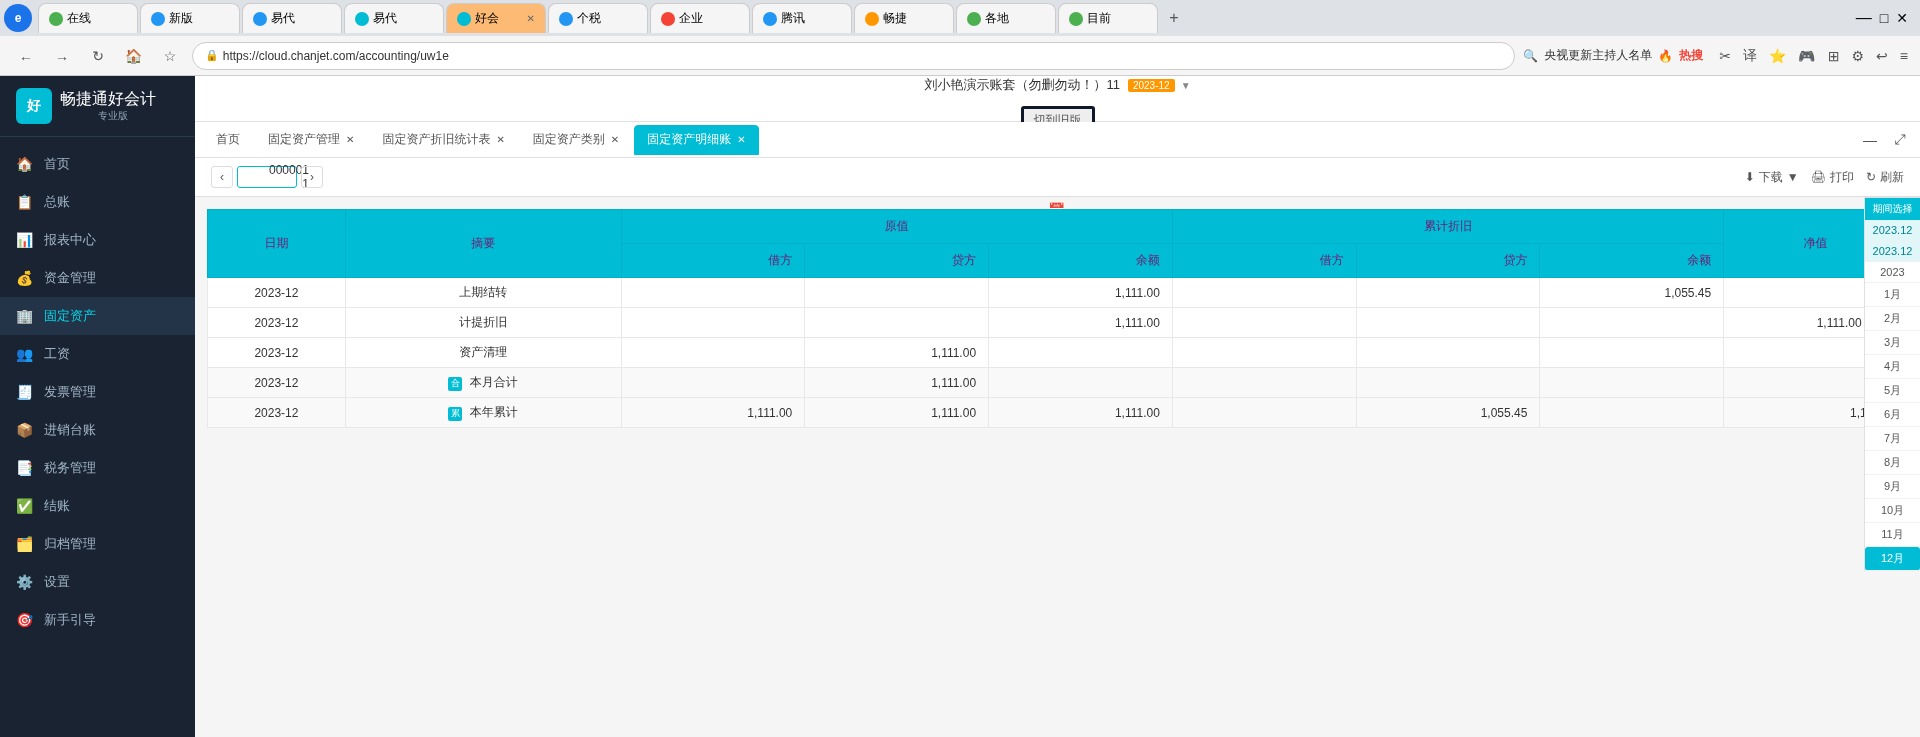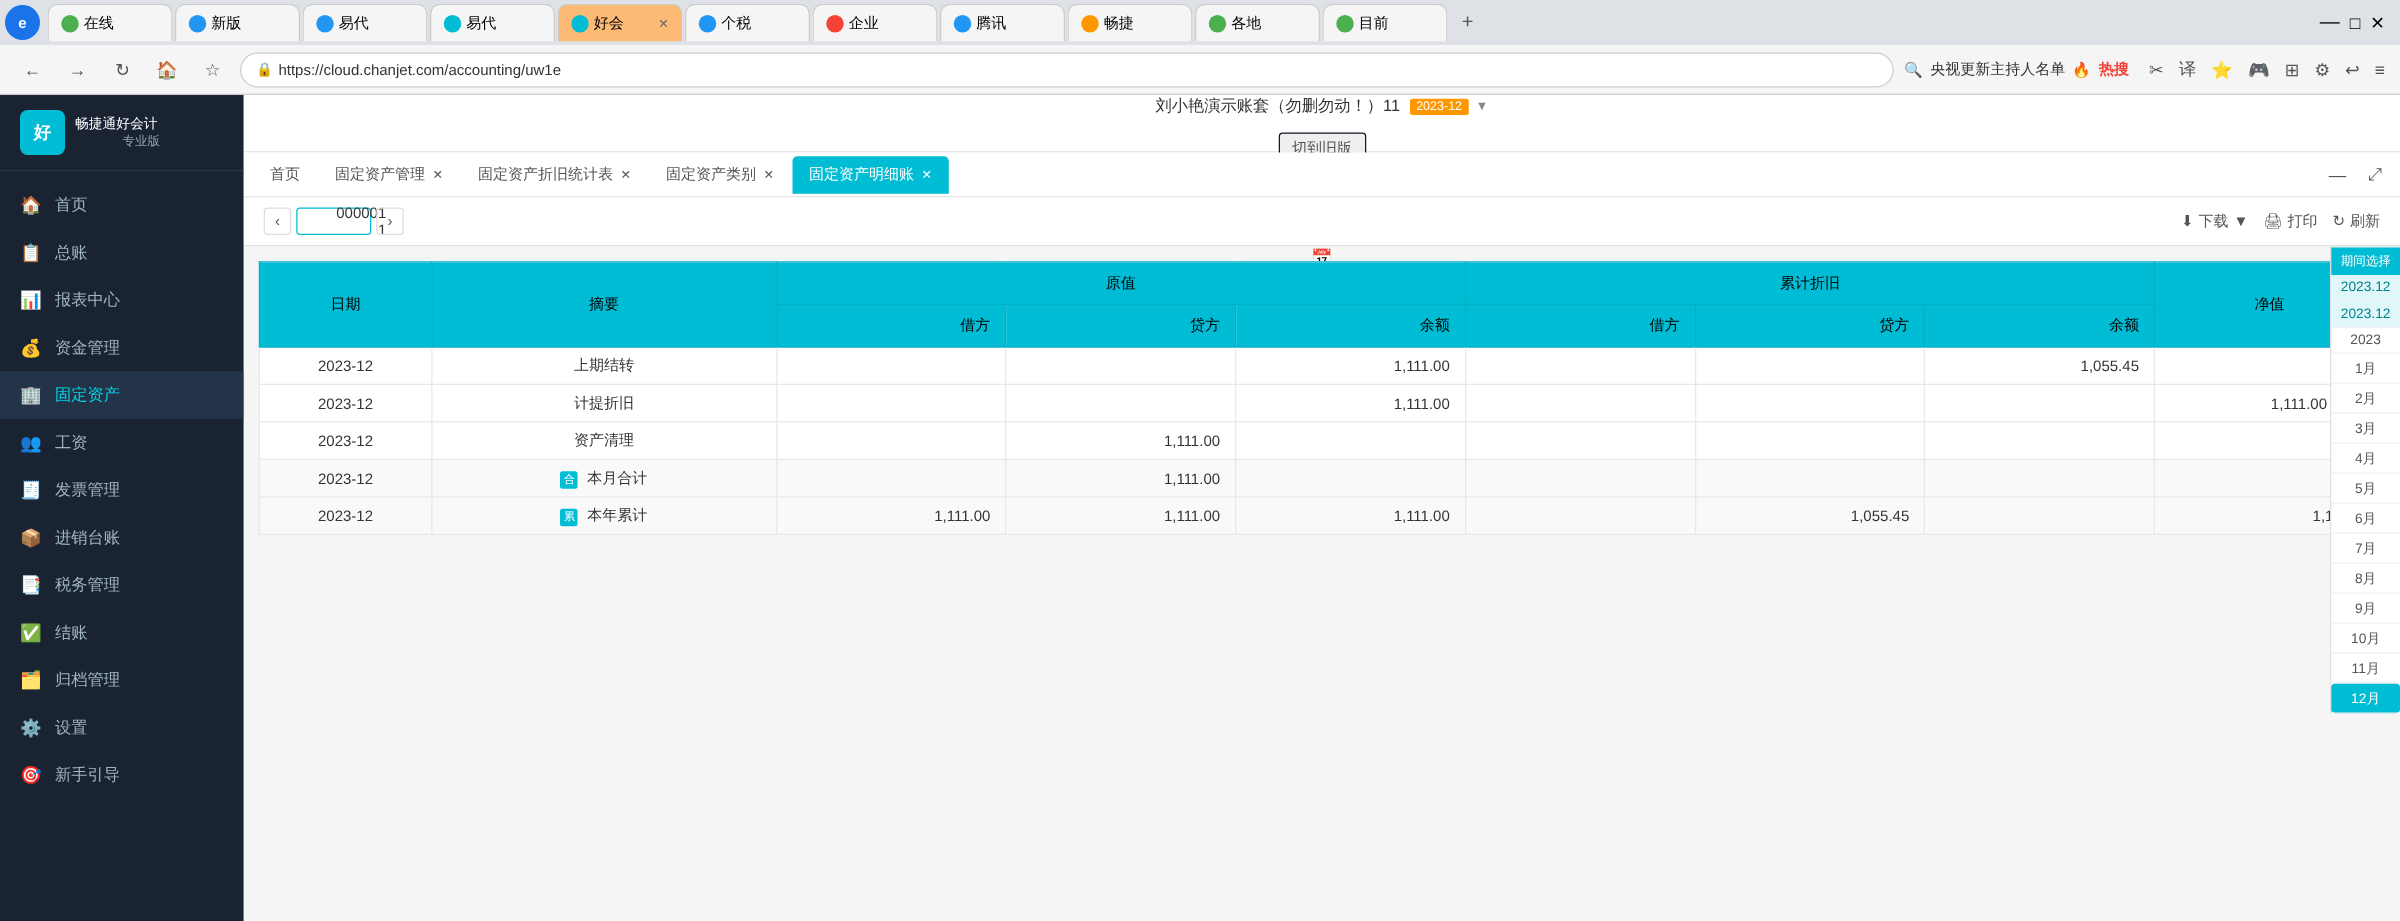--- a/index.html
+++ b/index.html
@@ -28,33 +28,33 @@
     .toolbar-icons { display: flex; align-items: center; gap: 12px; margin-left: 8px; }
     .toolbar-icon { font-size: 14px; color: #555; cursor: pointer; }
 
     
     .app-container { display: flex; width: 1920px; height: 661px; }
 
     
     .sidebar { width: 195px; background: #1a2332; display: flex; flex-direction: column; color: #fff; flex-shrink: 0; }
     .sidebar-logo { display: flex; align-items: center; padding: 12px 16px; gap: 8px; border-bottom: 1px solid #2a3a4a; }
     .logo-icon { width: 36px; height: 36px; background: #00bcd4; border-radius: 6px; display: flex; align-items: center; justify-content: center; font-size: 14px; font-weight: bold; color: #fff; }
-    .logo-text { font-size: 11px; color: #fff; line-height: 1.3; }
+    .logo-text { font-size: 16px; color: #fff; line-height: 1.3; }
     .logo-sub { font-size: 10px; color: #8fa0b0; margin-left: 38px; }
 
     .sidebar-menu { flex: 1; padding: 8px 0; }
     .menu-item { display: flex; align-items: center; padding: 10px 16px; gap: 10px; cursor: pointer; color: #a0b4c4; font-size: 13px; }
     .menu-item.active { background: #243448; color: #00d4e8; }
     .menu-item .menu-icon { width: 18px; height: 18px; display: flex; align-items: center; justify-content: center; font-size: 14px; }
 
     
     .topbar { height: 46px; background: #fff; border-bottom: 1px solid #e0e0e0; display: flex; align-items: center; padding: 0 16px; gap: 12px; flex-direction: column; }
     .account-selector { display: flex; align-items: center; gap: 4px; font-size: 13px; color: #333; cursor: pointer; }
     .period-badge { background: #ff9800; color: #fff; font-size: 11px; padding: 1px 6px; border-radius: 3px; }
-    .switch-btn { background: #eee; border: 1px solid #0f172a; padding: 3px 10px; border-radius: 3px; font-size: 12px; cursor: pointer; color: #555; }
+    .switch-btn { background: #eee; border: 3px solid #0f172a; padding: 3px 10px; border-radius: 3px; font-size: 12px; cursor: pointer; color: #555; }
     .topbar-right { margin-left: auto; display: flex; align-items: center; gap: 16px; }
     .topbar-action { display: flex; align-items: center; gap: 4px; font-size: 12px; color: #555; cursor: pointer; }
 
     
     .content-area { flex: 1; background: #f5f5f5; display: flex; flex-direction: column; overflow: hidden; }
 
     
     .page-tabs { display: flex; align-items: center; background: #fff; border-bottom: 1px solid #e0e0e0; padding: 0 8px; height: 36px; gap: 2px; }
     .page-tab { display: flex; align-items: center; padding: 0 12px; height: 30px; font-size: 12px; color: #555; cursor: pointer; border-radius: 4px 4px 0 0; gap: 6px; border: 1px solid transparent; }
     .page-tab.active { background: #00bcd4; color: #fff; border-color: #00bcd4; }
@@ -66,21 +66,21 @@
     .page-toolbar { display: flex; align-items: center; padding: 8px 16px; background: #fff; border-bottom: 1px solid #e0e0e0; gap: 8px; }
     .nav-pager { display: flex; align-items: center; gap: 4px; }
     .pager-btn { width: 22px; height: 22px; display: flex; align-items: center; justify-content: center; cursor: pointer; color: #555; font-size: 12px; border: 1px solid #ddd; border-radius: 3px; }
     .pager-input { width: 60px; height: 22px; border: 1px solid #00bcd4; border-radius: 3px; text-align: right; font-size: 12px; color: #333; display: flex; align-items: center; justify-content: center; background: #fff; padding-left: 44px; }
     .toolbar-right { margin-left: auto; display: flex; align-items: center; gap: 12px; }
     .action-btn { display: flex; align-items: center; gap: 4px; font-size: 12px; color: #555; cursor: pointer; }
 
     
     .table-container { flex: 1; overflow: auto; padding: 12px; position: relative; }
     .data-table { width: 100%; border-collapse: collapse; background: #fff; }
-    .data-table th { background: #00bcd4; color: #000000; padding: 8px 12px; font-size: 12px; font-weight: 500; text-align: center; border: 1px solid #00afc8; }
+    .data-table th { background: #00bcd4; color: #701a75; padding: 8px 12px; font-size: 12px; font-weight: 500; text-align: center; border: 1px solid #00afc8; }
     .data-table td { padding: 6px 12px; font-size: 12px; color: #333; border: 1px solid #e8e8e8; text-align: center; }
     .data-table .date-col { width: 90px; }
     .data-table .desc-col { width: 180px; text-align: center; }
     .data-table .num-col { width: 120px; text-align: right; }
     .row-tag { display: inline-flex; align-items: center; justify-content: center; width: 14px; height: 14px; background: #00bcd4; color: #fff; font-size: 9px; border-radius: 2px; margin-right: 4px; }
     .summary-row td { background: #f9f9f9; font-weight: 500; }
 
     
     .period-panel { position: absolute; right: 0; top: 0; width: 56px; background: #fff; border-left: 1px solid #e0e0e0; border-top: 1px solid #e0e0e0; font-size: 11px; }
     .period-header { background: #00bcd4; color: #fff; padding: 4px; text-align: center; font-size: 10px; }

